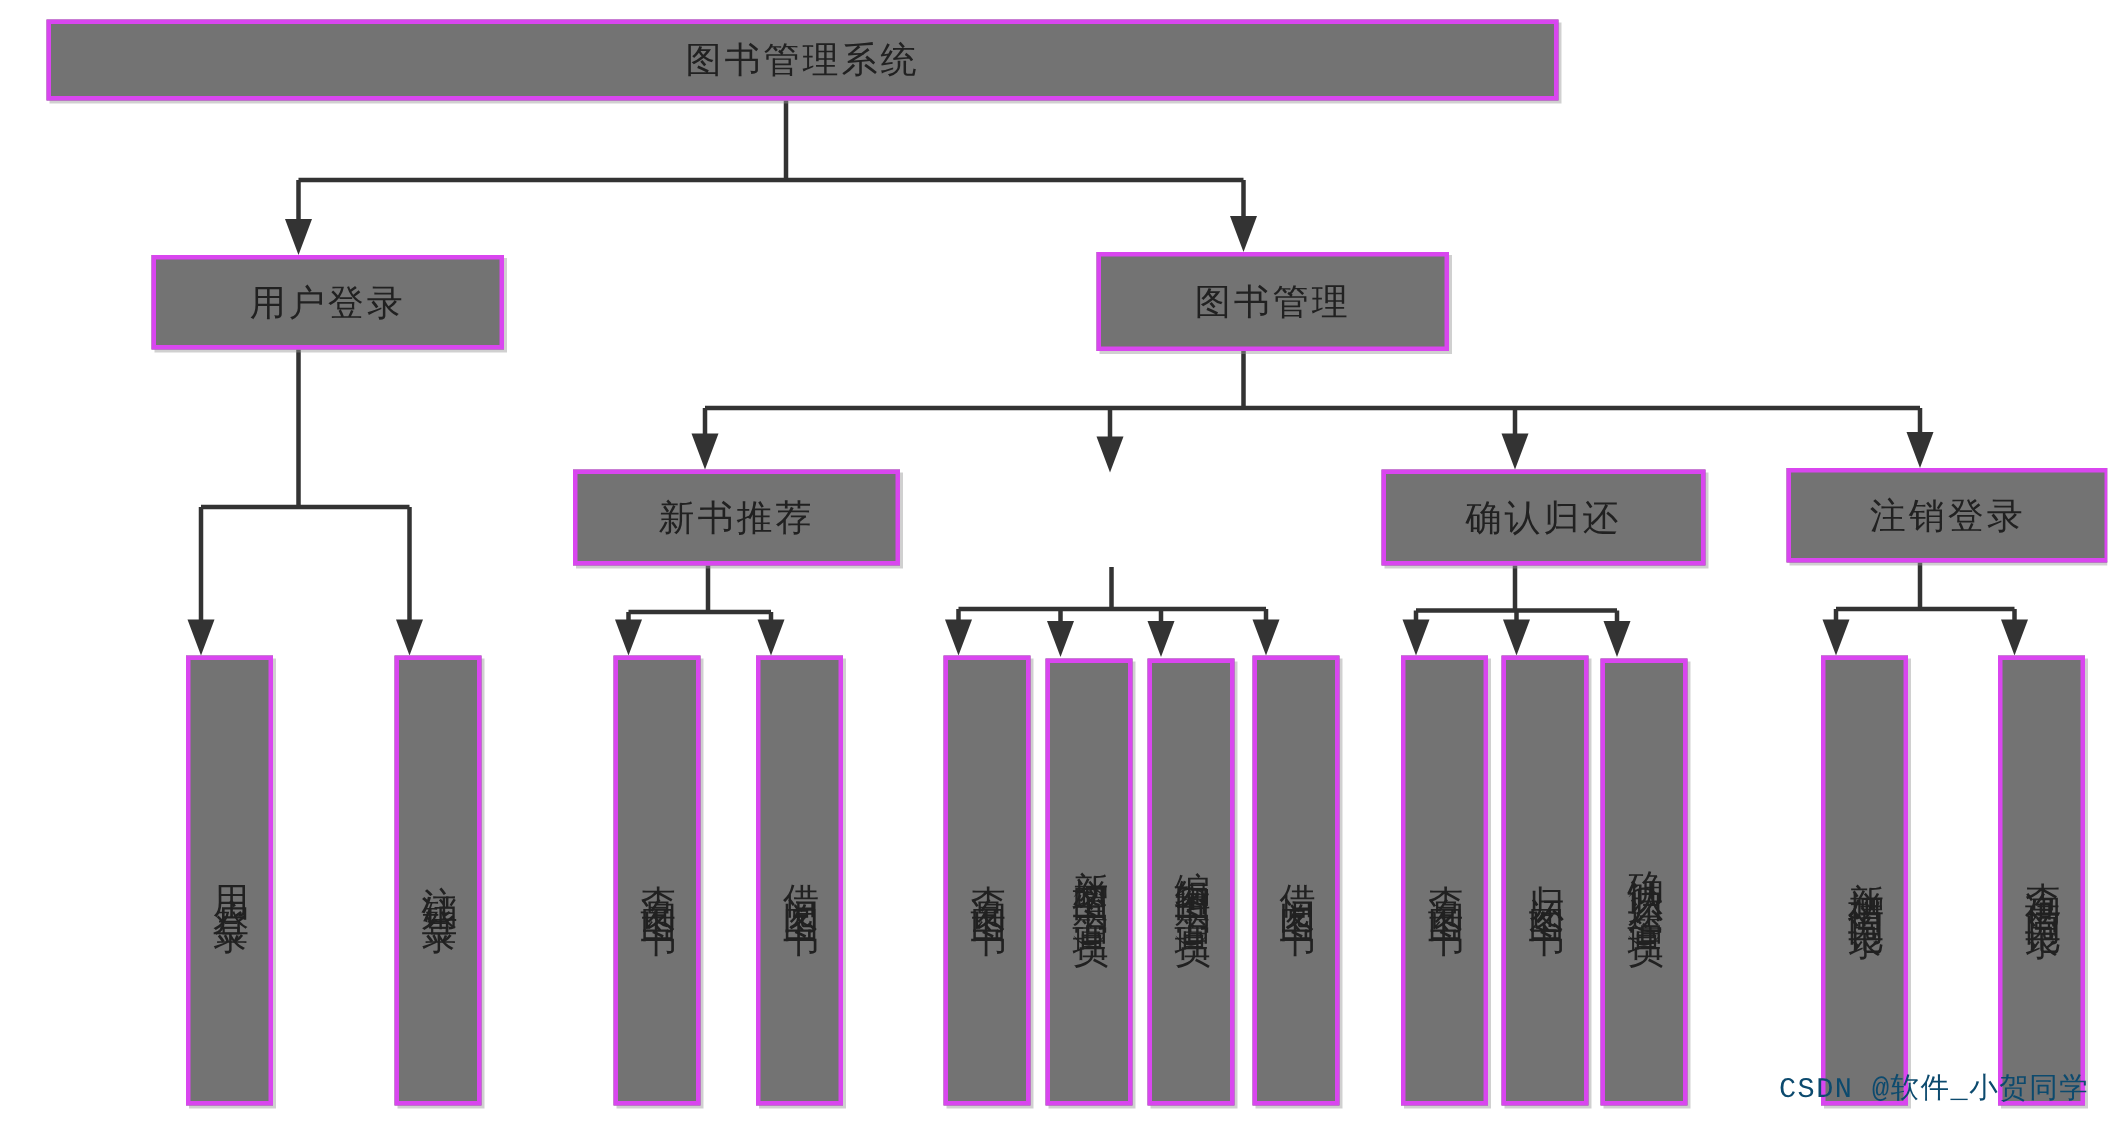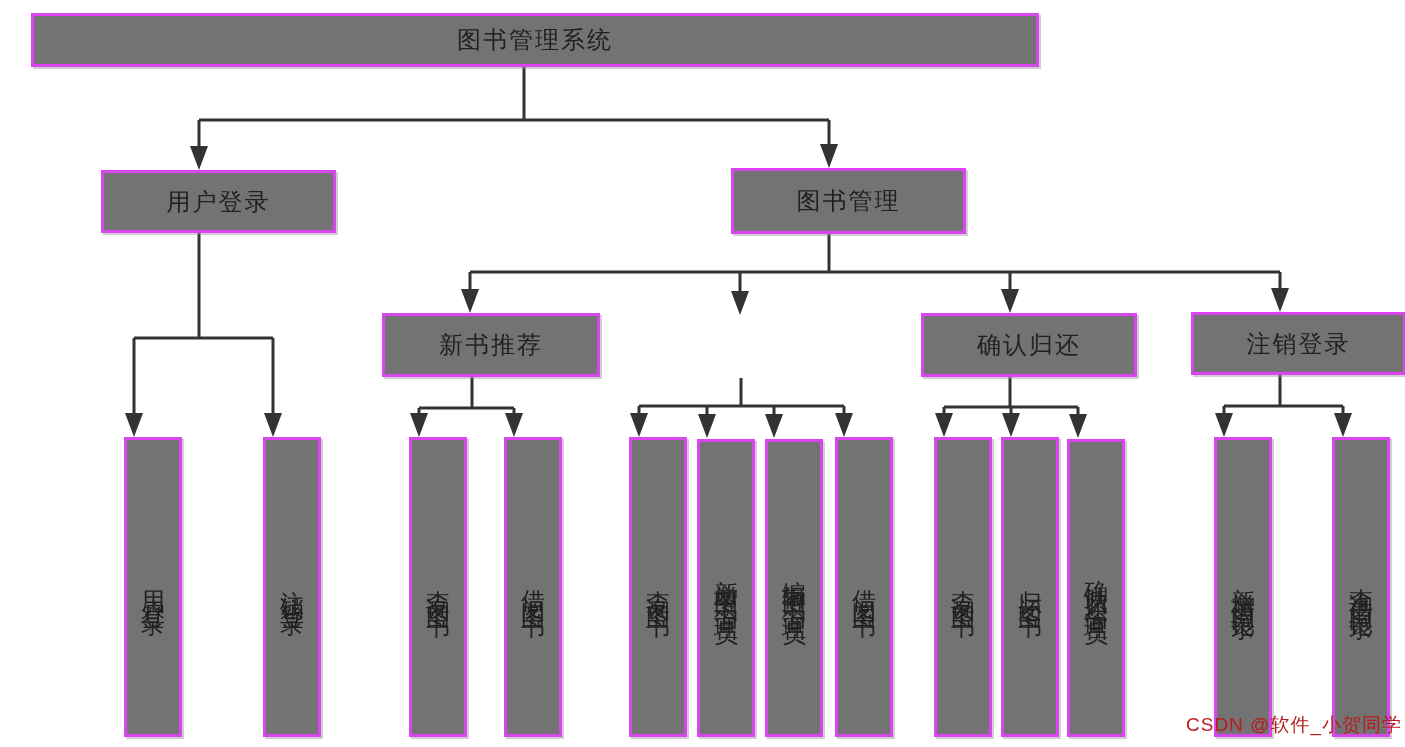--- a/index.html
+++ b/index.html
@@ -34,24 +34,25 @@
     writing-mode:vertical-rl;
     letter-spacing:8px;
     line-height:1;
     white-space:normal;
   }
   .node.v.dense .lbl { letter-spacing:6px; }
   .watermark {
     position:absolute;
     left:1186px; top:712px;
     font-size:19px;
-    color:#b91c1c;
+    color:#0c4a6e;
     letter-spacing:1px;
     white-space:nowrap;
     z-index:3;
+    font-family:Liberation Mono, monospace;
   }
 </style>
 </head>
 <body>
 
 <div class="stage">
 
   <svg class="wires" viewBox="0 0 1405 747">
     <g>
       <path d="M524,67 V120 M199,120 H829 M199,120 V147 M829,120 V145"></path>

